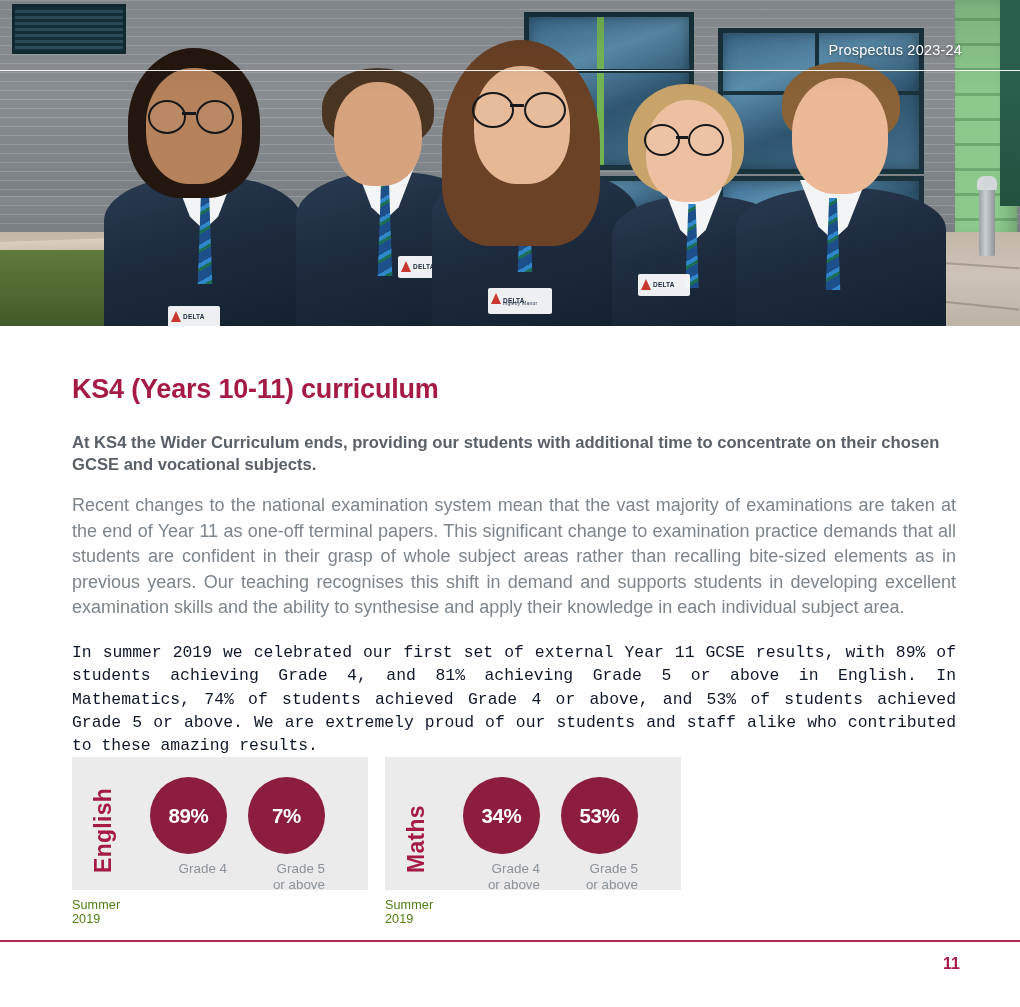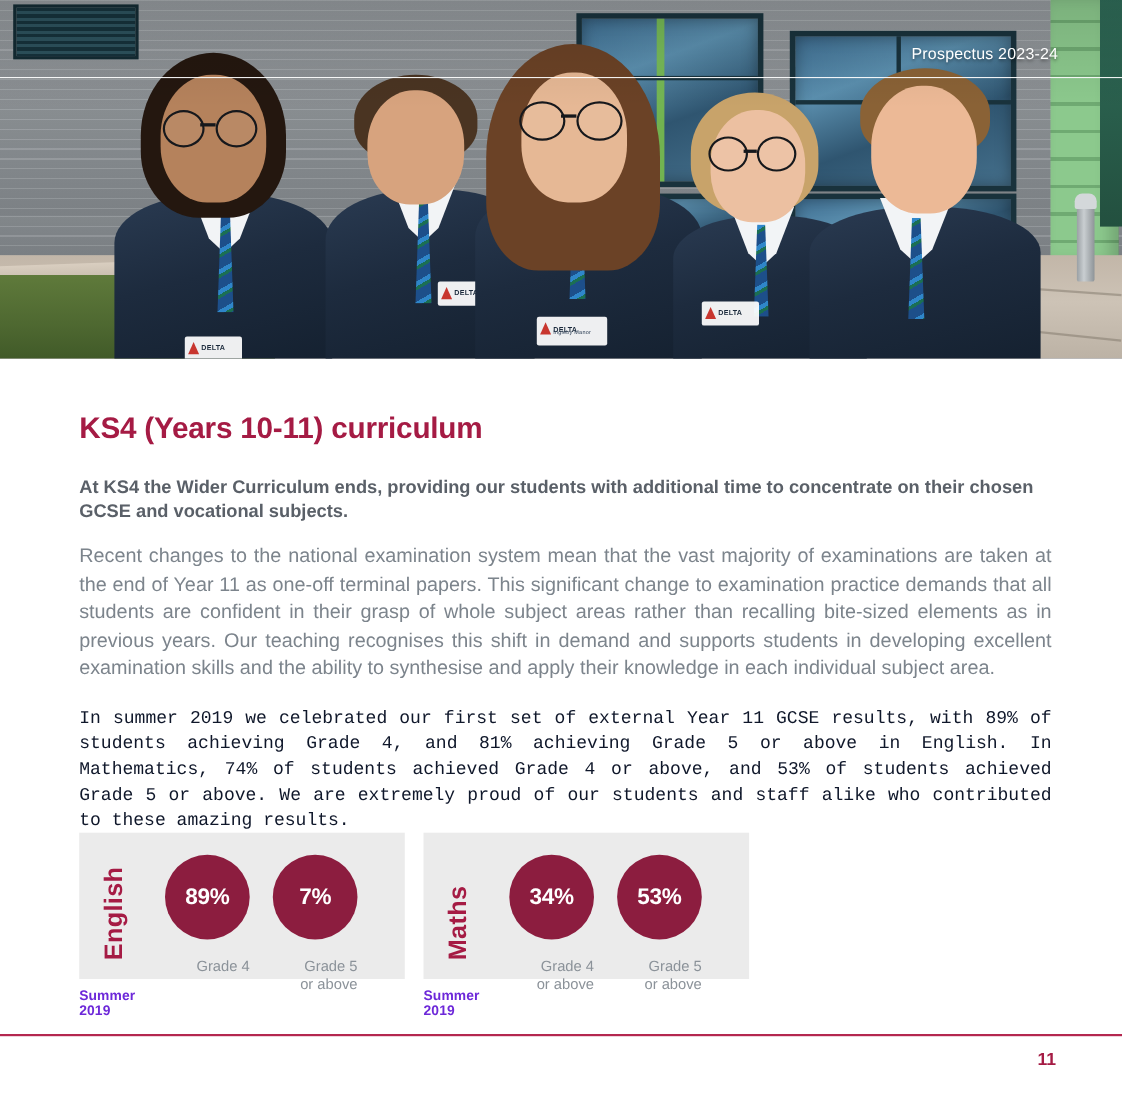--- a/index.html
+++ b/index.html
@@ -210,25 +210,25 @@
   }
   .circles { position:absolute; left:78px; top:20px; display:flex; gap:21px; }
   .circle-item { width:77px; text-align:right; }
   .circle {
     width:77px; height:77px; border-radius:50%;
     background:#8c1d3f;
     display:flex; align-items:center; justify-content:center;
     color:#ffffff; font-size:20.5px; font-weight:bold; letter-spacing:-.3px;
   }
   .circle-caption {
-    margin-top:17px; font-size:13.4px; color:#8b9299; line-height:1.22;
+    margin-top:7px; font-size:13.4px; color:#8b9299; line-height:1.22;
   }
   .stat-caption {
     position:absolute; top:141px;
-    font-size:12.6px; font-weight:bold; color:#6d28d9; letter-spacing:.1px;
+    font-size:12.6px; font-weight:normal; color:#4d7c0f; letter-spacing:.1px;
   }
   .stat-caption.english { left:0; }
   .stat-caption.maths   { left:313px; }
 
   
   .footer-rule {
     position:absolute; left:0; top:940px; width:1020px; height:1.6px;
     background:#b4274f;
   }
   .page-number {

